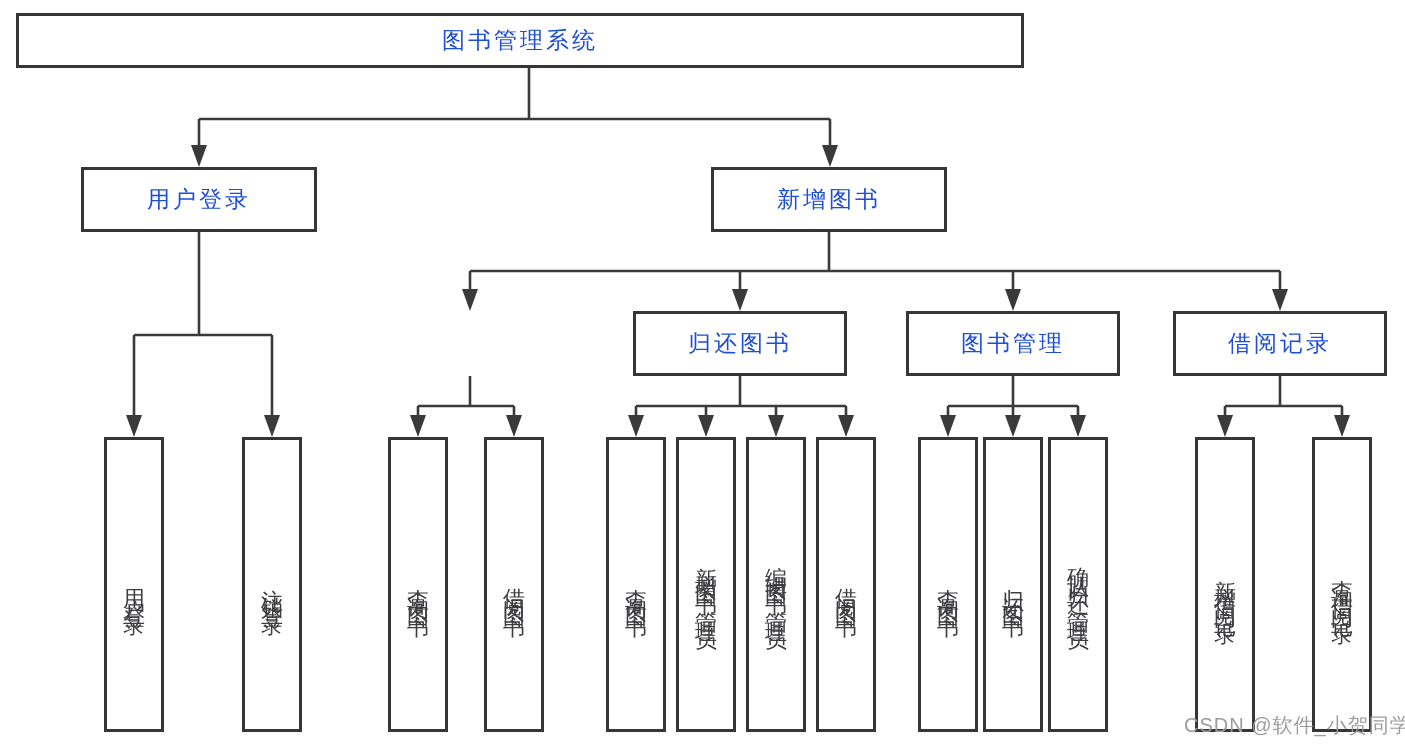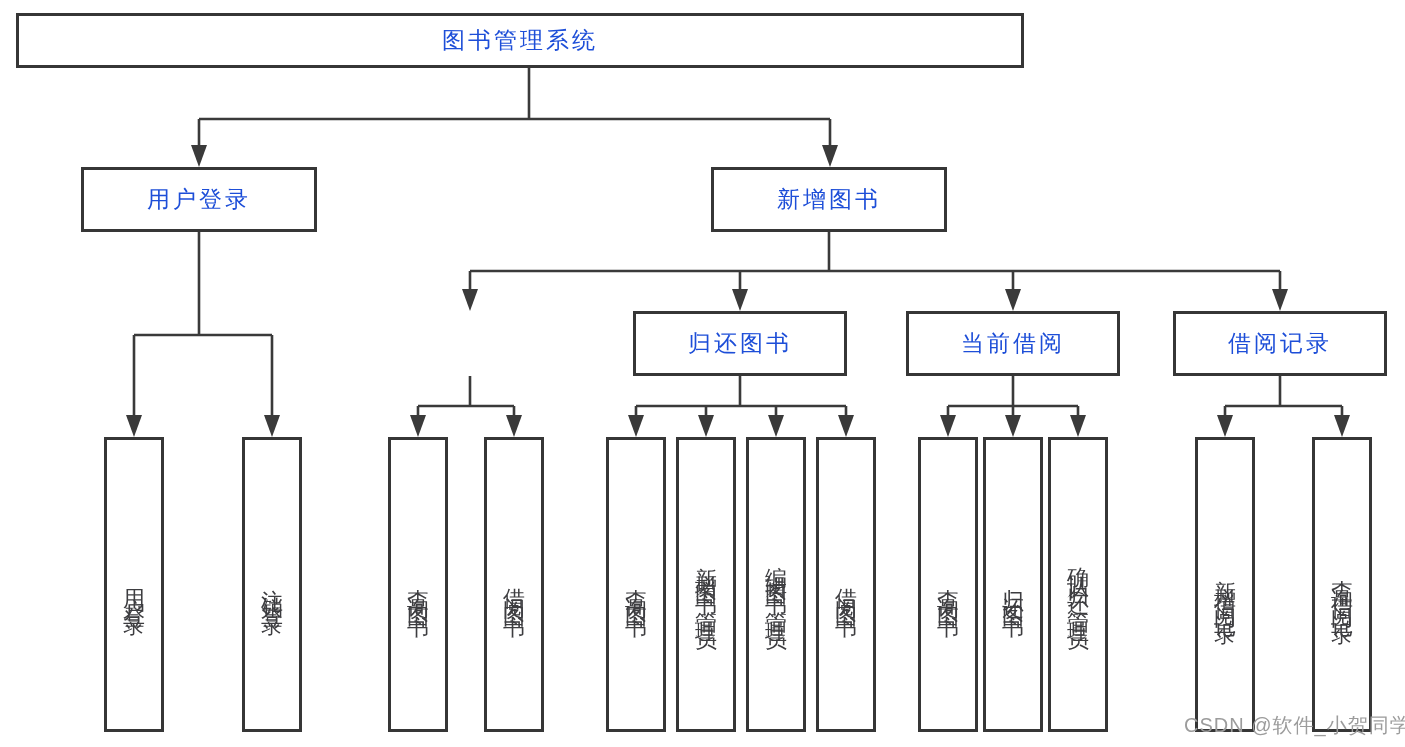--- a/index.html
+++ b/index.html
@@ -93,21 +93,21 @@
     <span class="lbl">用户登录</span>
   </div>
   <div class="box" style="left:711px;top:167px;width:236px;height:65px">
     <span class="lbl">新增图书</span>
   </div>
 
   <div class="box" style="left:633px;top:311px;width:214px;height:65px">
     <span class="lbl">归还图书</span>
   </div>
   <div class="box" style="left:906px;top:311px;width:214px;height:65px">
-    <span class="lbl">当前借阅</span>
+    <span class="lbl">图书管理</span>
   </div>
   <div class="box" style="left:1173px;top:311px;width:214px;height:65px">
     <span class="lbl">借阅记录</span>
   </div>
 
   <div class="box" style="left:104px;top:437px;width:60px;height:295px">
     <span class="vlbl">用户登录</span>
   </div>
   <div class="box" style="left:242px;top:437px;width:60px;height:295px">
     <span class="vlbl">注销登录</span>

